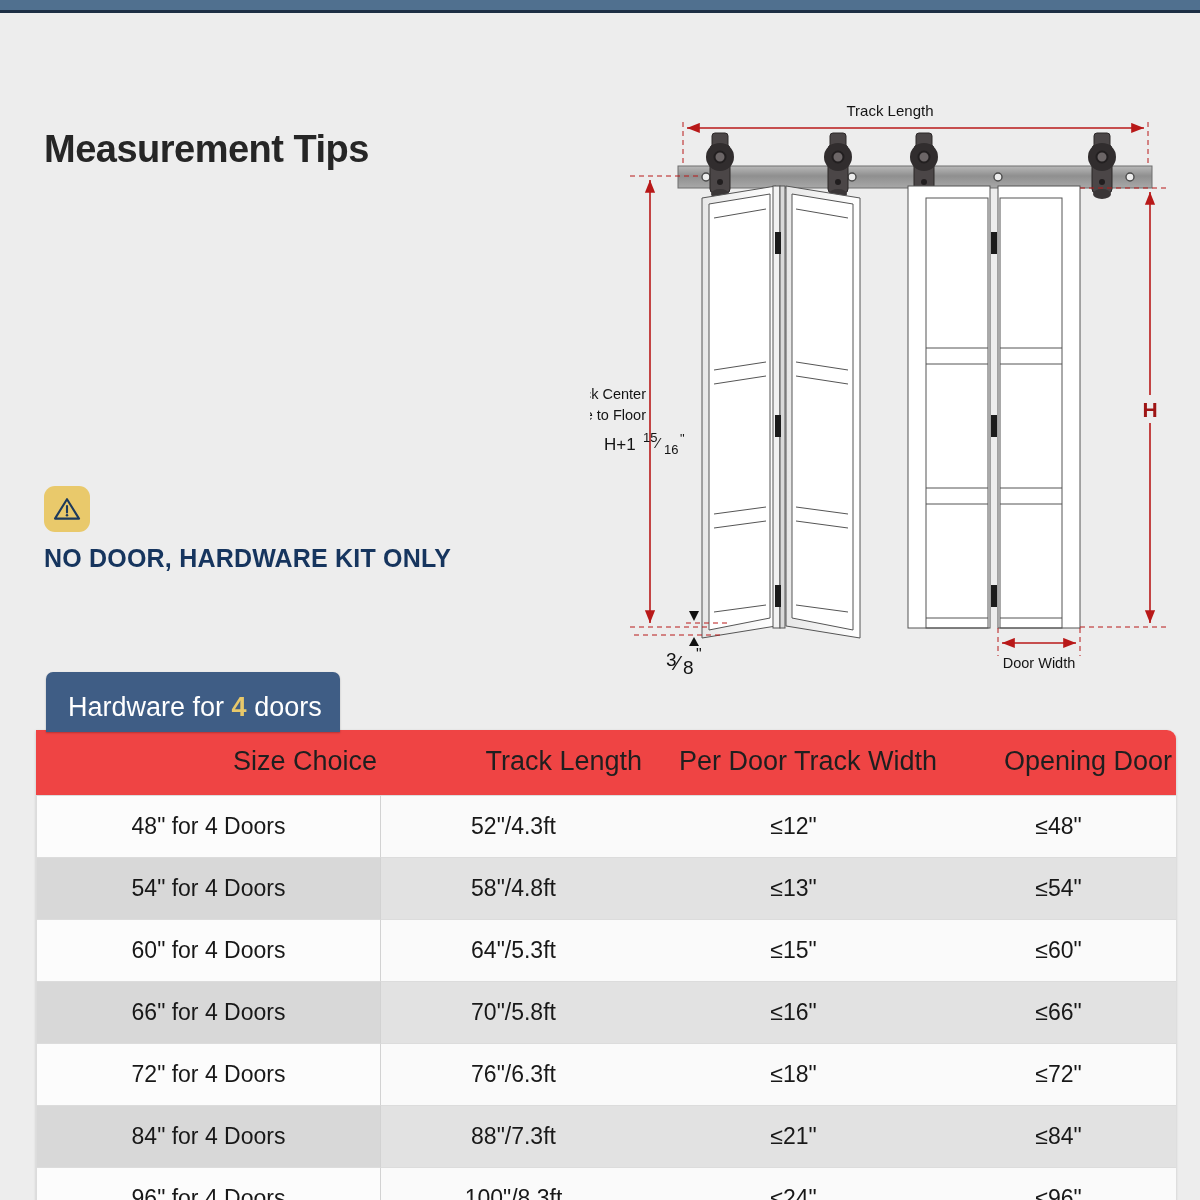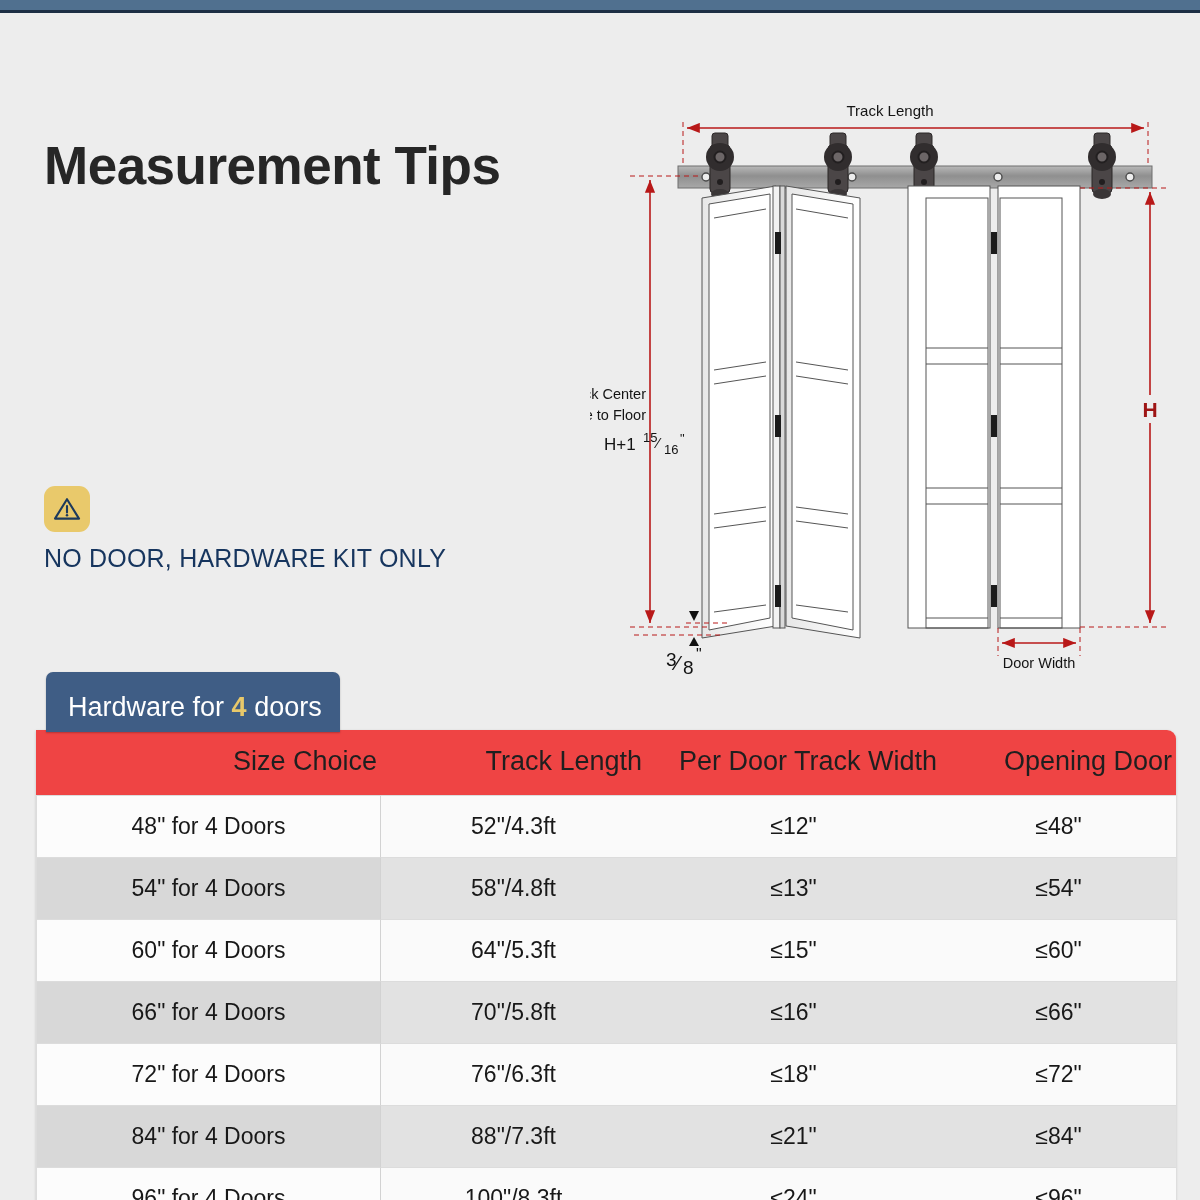--- a/index.html
+++ b/index.html
@@ -17,40 +17,40 @@
   
   .topbar {
     position: absolute; left: 0; top: 0;
     width: 1200px; height: 13px;
     background: #50708f;
     border-bottom: 3px solid #1d2e44;
   }
 
   
   .headline {
-    position: absolute; left: 44px; top: 135px;
-    font-size: 53px; font-weight: 700; color: #262626;
+    position: absolute; left: 44px; top: 128px;
+    font-size: 38px; font-weight: 700; color: #262626;
     letter-spacing: -0.5px;
   }
   .subtext {
     position: absolute; left: 44px; top: 232px;
     font-size: 27px; color: #2b2b2b; line-height: 47px;
     font-weight: 400;
   }
   .warn-wrap {
     position: absolute; left: 44px; top: 486px;
   }
   .warn-icon {
     width: 46px; height: 46px; border-radius: 11px;
     background: #e9c96b;
     display: flex; align-items: center; justify-content: center;
   }
   .warn-note {
     position: absolute; left: 44px; top: 544px;
-    font-size: 25px; font-weight: 400; color: #16355e;
+    font-size: 25px; font-weight: 700; color: #16355e;
     letter-spacing: 0.2px;
   }
 
   
   .diagram {
     position: absolute; left: 590px; top: 90px;
     width: 600px; height: 590px;
   }
   .diagram svg { display: block; }
 

